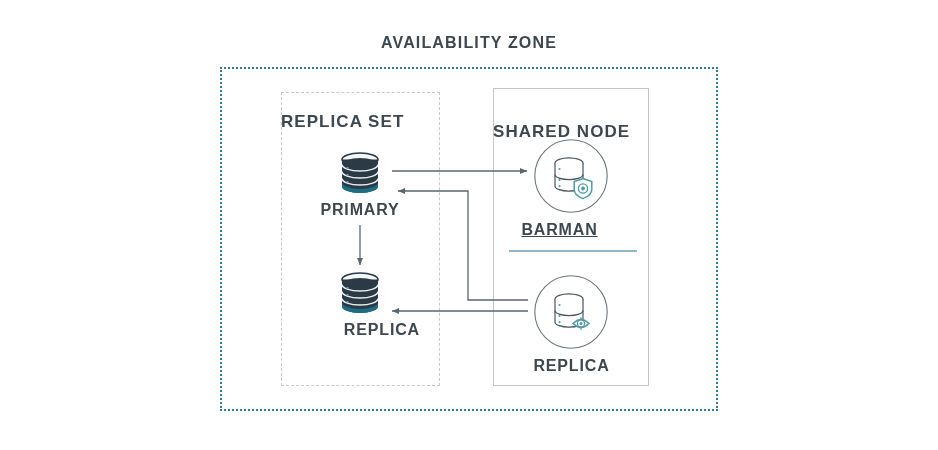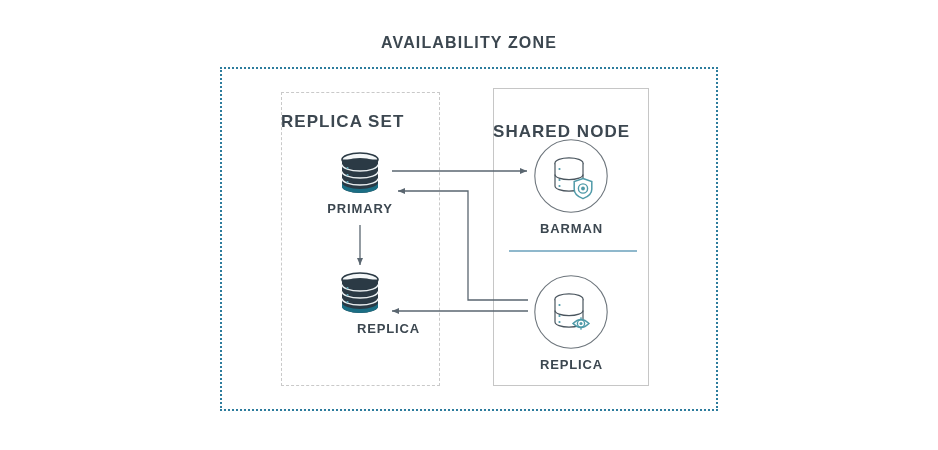--- a/index.html
+++ b/index.html
@@ -71,30 +71,30 @@
     color: #3c4750;
     white-space: nowrap;
     user-select: none;
   }
   .replica-set-title { left: 281px; top: 112px; width: 159px; }
   .shared-node-title { left: 493px; top: 122px; width: 156px; }
 
   .node-label {
     position: absolute;
     text-align: center;
-    font-size: 13px;
+    font-size: 16px;
     font-weight: bold;
     letter-spacing: 0.85px;
     color: #3c4750;
     white-space: nowrap;
     user-select: none;
   }
   .label-primary { left: 300px; top: 201px; width: 120px; }
   .label-replica { left: 300px; top: 321px; width: 120px; text-align: right; }
-  .label-barman  { left: 500px; top: 221px; width: 143px; }
+  .label-barman  { left: 488px; top: 221px; width: 143px; text-decoration: underline; }
   .label-witness { left: 500px; top: 357px; width: 143px; }
 
   .icon-wrap {
     position: absolute;
   }
   .db-solid { left: 337px; width: 46px; height: 44px; }
   .db-solid-primary { top: 152px; }
   .db-solid-replica { top: 272px; }
 
   .circle-icon { left: 533px; width: 76px; height: 76px; }

